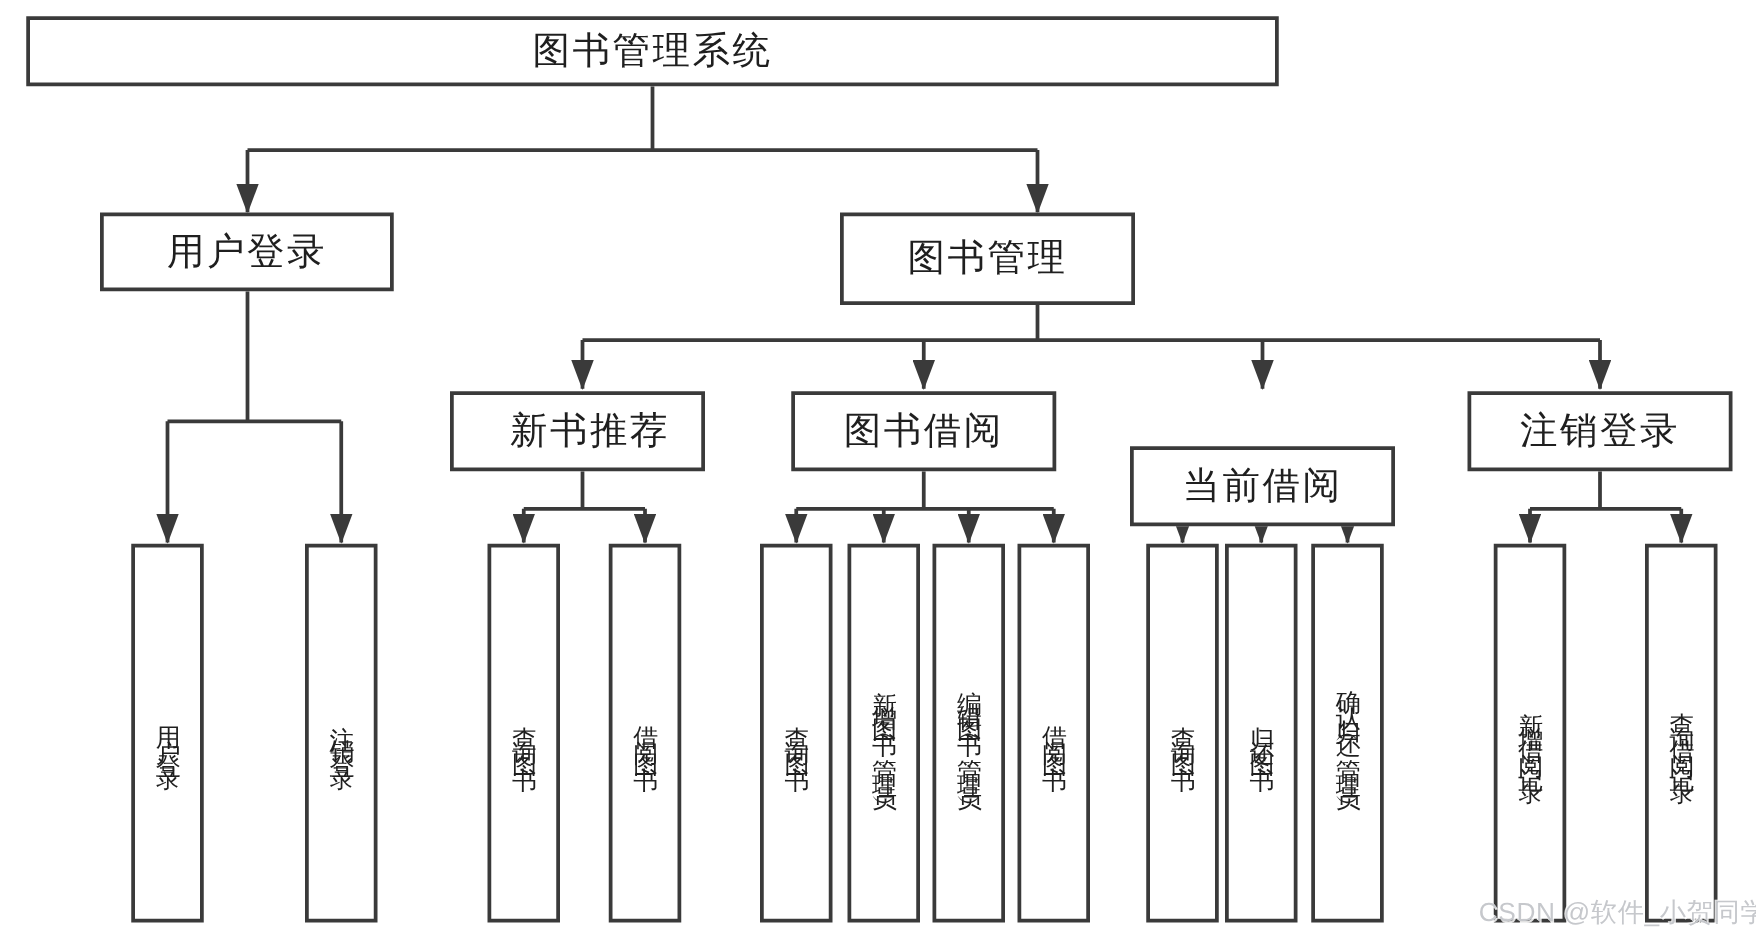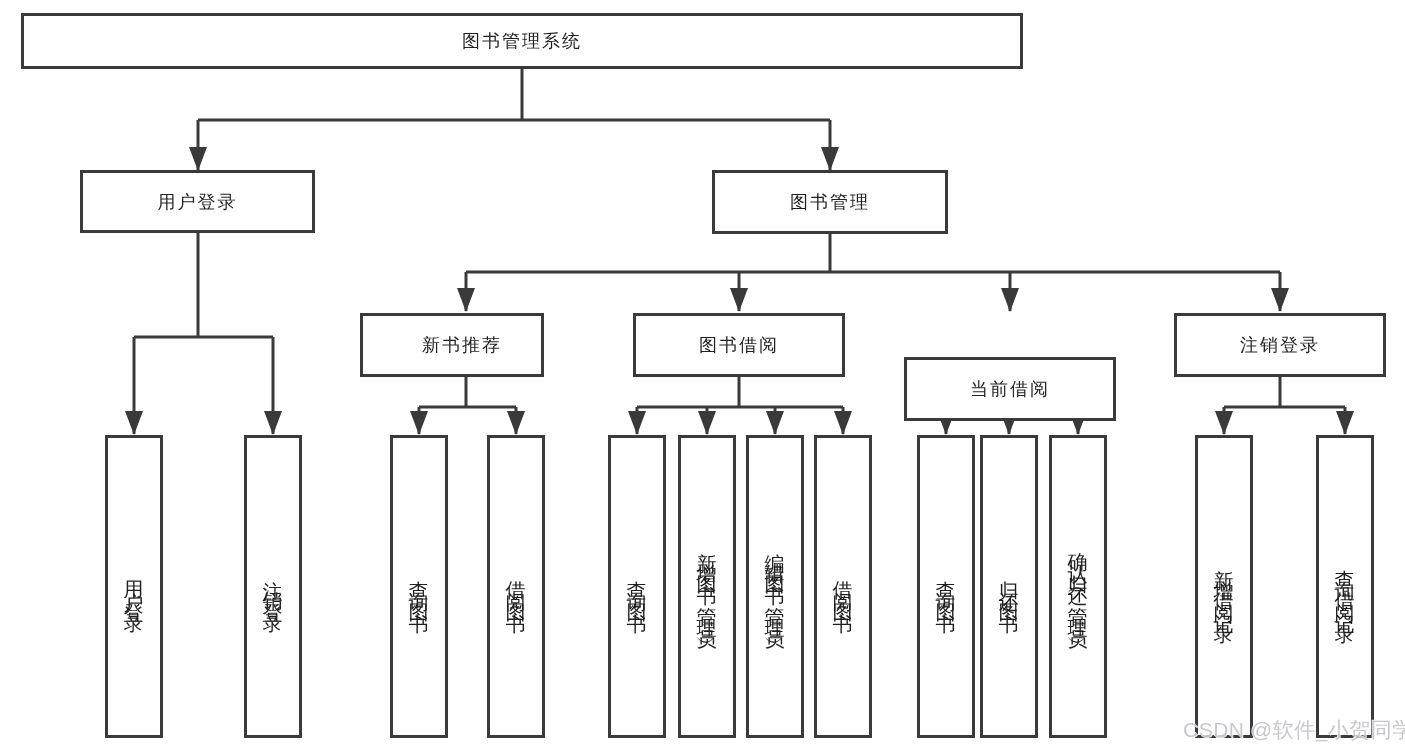--- a/index.html
+++ b/index.html
@@ -7,36 +7,36 @@
     position:relative;width:1405px;height:747px;background:#ffffff;overflow:hidden;
     font-family:"Liberation Sans","DejaVu Sans",sans-serif;
   }
   .wires{position:absolute;left:0;top:0;z-index:1;}
   .box{
     position:absolute;box-sizing:border-box;background:#ffffff;
     border:3px solid #3a3a3a;color:#1f1f1f;
     display:flex;align-items:center;justify-content:center;
     z-index:2;
   }
-  .h-box{font-size:18px;letter-spacing:2px;line-height:1;}
+  .h-box{font-size:30px;letter-spacing:2px;line-height:1;}
   .v-box{
     writing-mode:vertical-rl;text-orientation:mixed;
     font-size:20px;letter-spacing:11px;line-height:1;
   }
   .watermark{
     position:absolute;left:1183px;top:716px;z-index:5;
     font-size:21px;letter-spacing:0.5px;white-space:nowrap;
     color:#c6c8cc;
     text-shadow:1px 1px 0 rgba(255,255,255,.85),-1px -1px 0 rgba(255,255,255,.85);
   }
   
   #n-root{left:21px;top:13px;width:1002px;height:56px;}
   #n-user-login{left:80px;top:170px;width:235px;height:63px;}
-  #n-book-mgmt{left:712px;top:170px;width:236px;height:64px;}
-  #n-new-book-rec{left:360px;top:313px;width:184px;height:64px;padding-left:20px;}
+  #n-book-mgmt{left:672px;top:170px;width:236px;height:74px;}
+  #n-new-book-rec{left:360px;top:313px;width:204px;height:64px;padding-left:20px;}
   #n-book-borrow{left:633px;top:313px;width:212px;height:64px;text-align:right;}
   #n-current-borrow{left:904px;top:313px;width:212px;height:64px;margin-top:44px;}
   #n-borrow-records{left:1174px;top:313px;width:212px;height:64px;}
   .leaf{top:435px;width:58px;height:303px;}
   #l-user-login{left:105px;}
   #l-logout{left:244px;}
   #l-query-book-1{left:390px;}
   #l-borrow-book-1{left:487px;}
   #l-query-book-2{left:608px;}
   #l-add-book{left:678px;}

